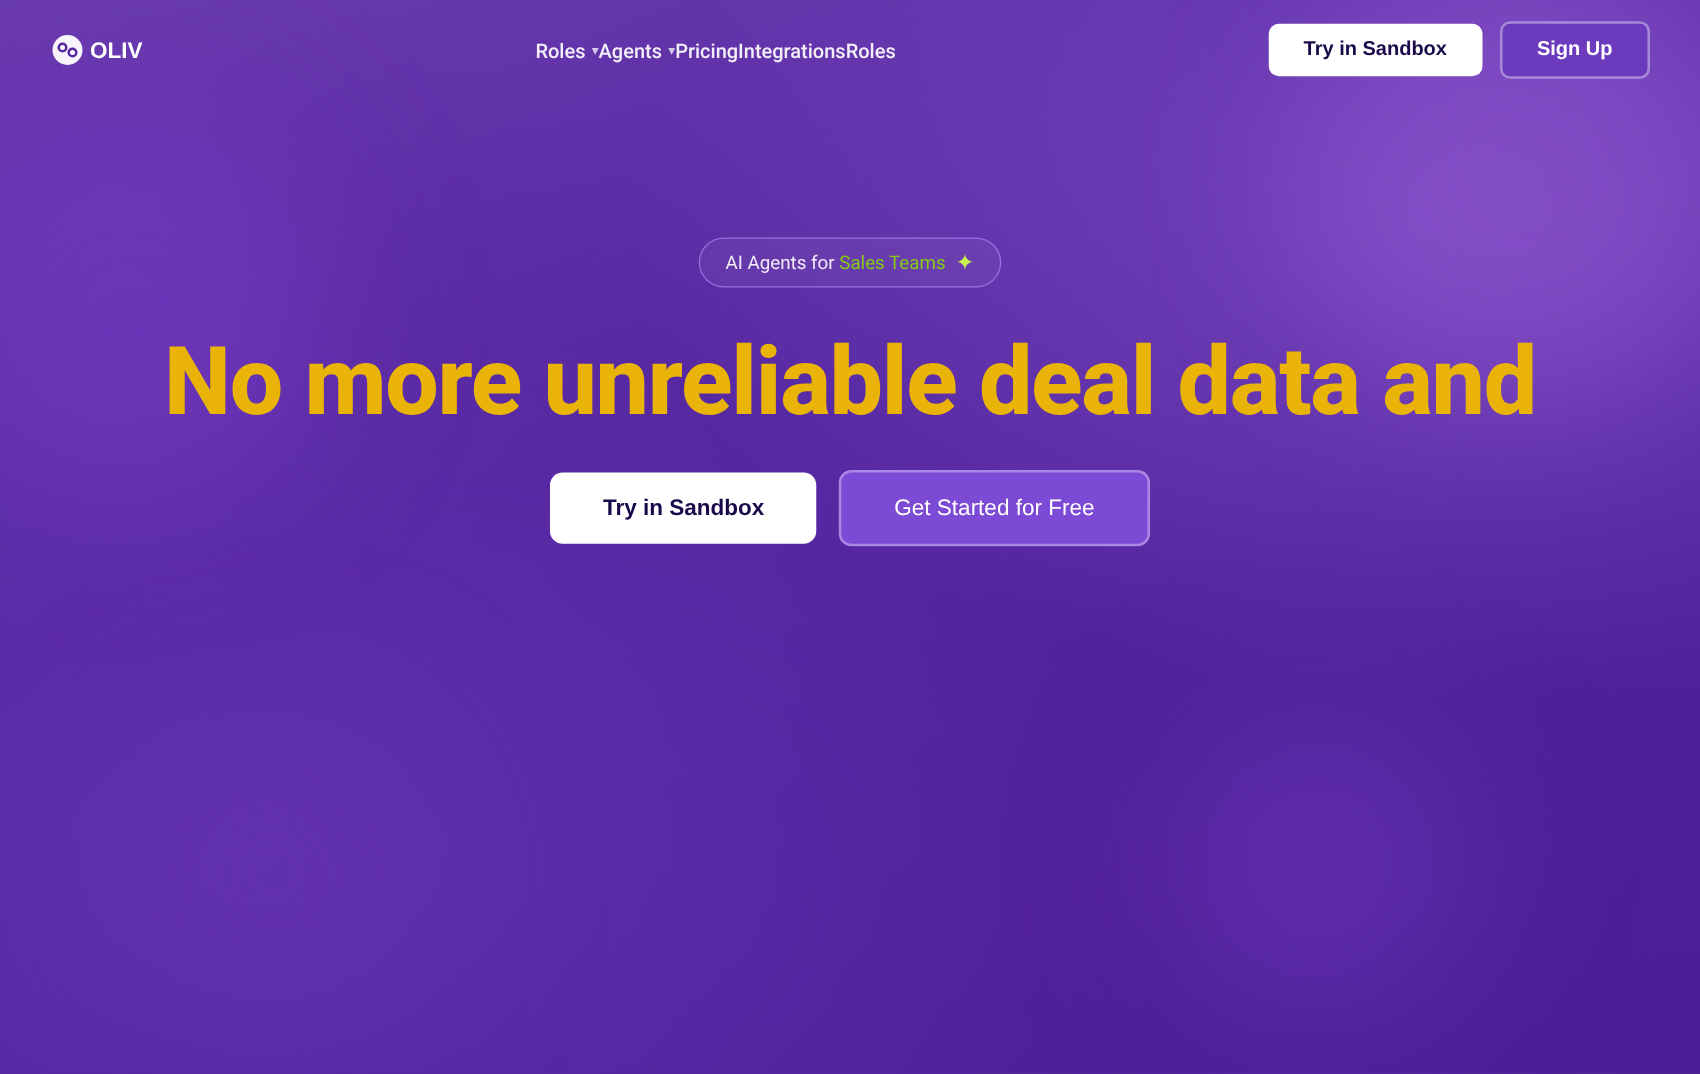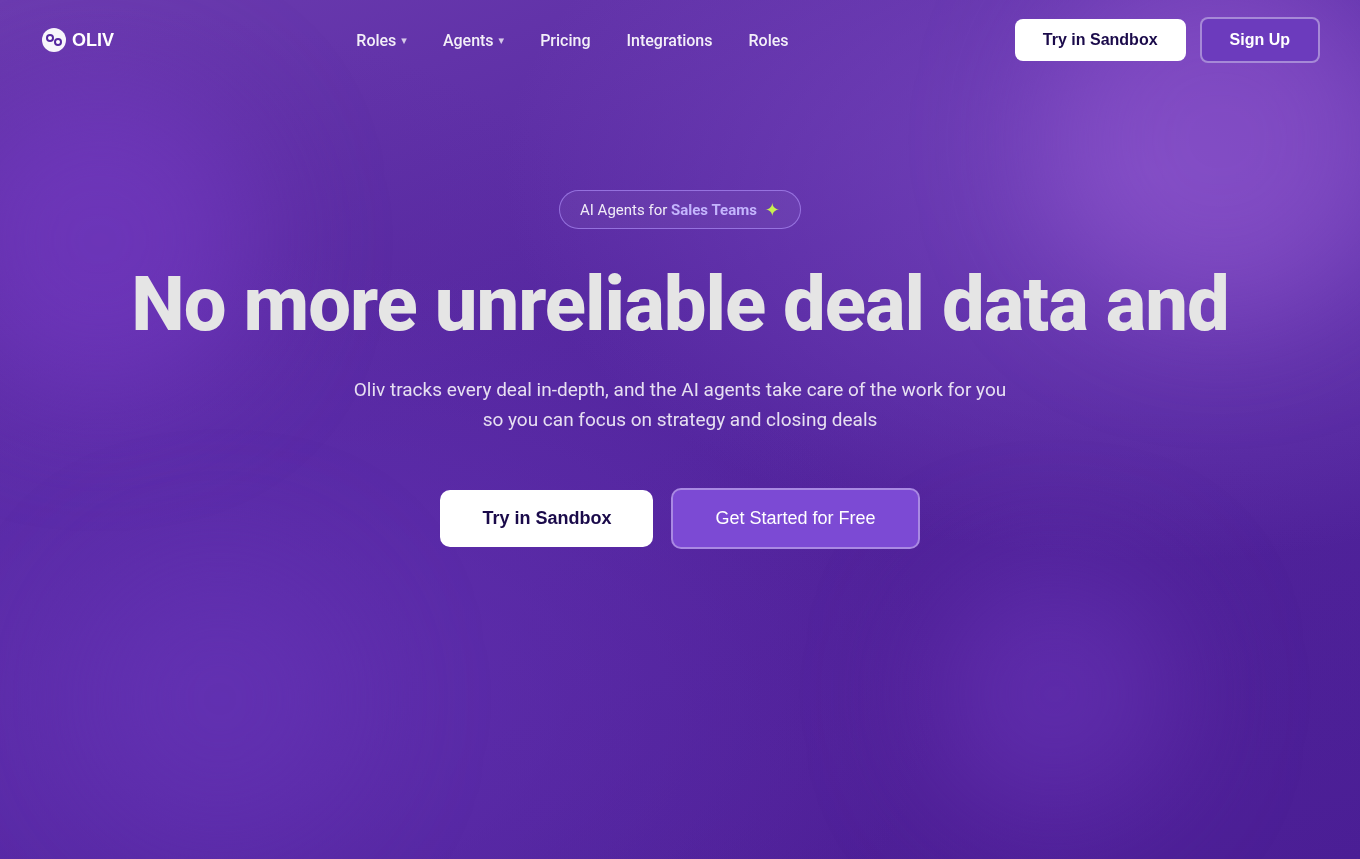--- a/index.html
+++ b/index.html
@@ -71,21 +71,20 @@
     }
 
     .logo-svg {
       width: 90px;
       height: 36px;
     }
 
     .nav-links {
       display: flex;
       align-items: center;
-      gap: 36px;
       list-style: none;
       justify-content: space-between;
     }
 
     .nav-links li a {
       color: rgba(255,255,255,0.92);
       text-decoration: none;
       font-size: 16px;
       font-weight: 500;
       display: flex;
@@ -147,33 +146,33 @@
       margin-bottom: 36px;
       background: rgba(255,255,255,0.05);
     }
 
     .badge-text {
       font-size: 15px;
       color: rgba(255,255,255,0.9);
     }
 
     .badge-text .highlight {
-      color: #c4b5fd;
-      font-weight: 700;
+      color: #84cc16;
+      font-weight: 400;
     }
 
     .badge-spark {
       font-size: 18px;
       color: #c8f050;
     }
 
     .hero-title {
       font-size: 76px;
       font-weight: 800;
-      color: #e5e5e5;
+      color: #eab308;
       line-height: 1.05;
       max-width: 1150px;
       margin-bottom: 30px;
       letter-spacing: -1px;
     }
 
     .hero-subtitle {
       font-size: 19px;
       color: rgba(255,255,255,0.85);
       line-height: 1.6;
@@ -274,22 +273,18 @@
       <span>AI Agents for</span>
       <span class="highlight">Sales Teams</span>
     </span>
     <span class="badge-spark">✦</span>
   </div>
 
   <h1 class="hero-title">
     <span>No more unreliable deal data and</span><br>
   </h1>
 
-  <p class="hero-subtitle">
-    <span>Oliv tracks every deal in-depth, and the AI agents take care of the work for you</span><br>
-    <span>so you can focus on strategy and closing deals</span>
-  </p>
 
   <div class="hero-buttons">
     <button class="btn-sandbox-hero">Try in Sandbox</button>
     <button class="btn-started-hero">Get Started for Free</button>
   </div>
 </section>
 
 </body></html>

